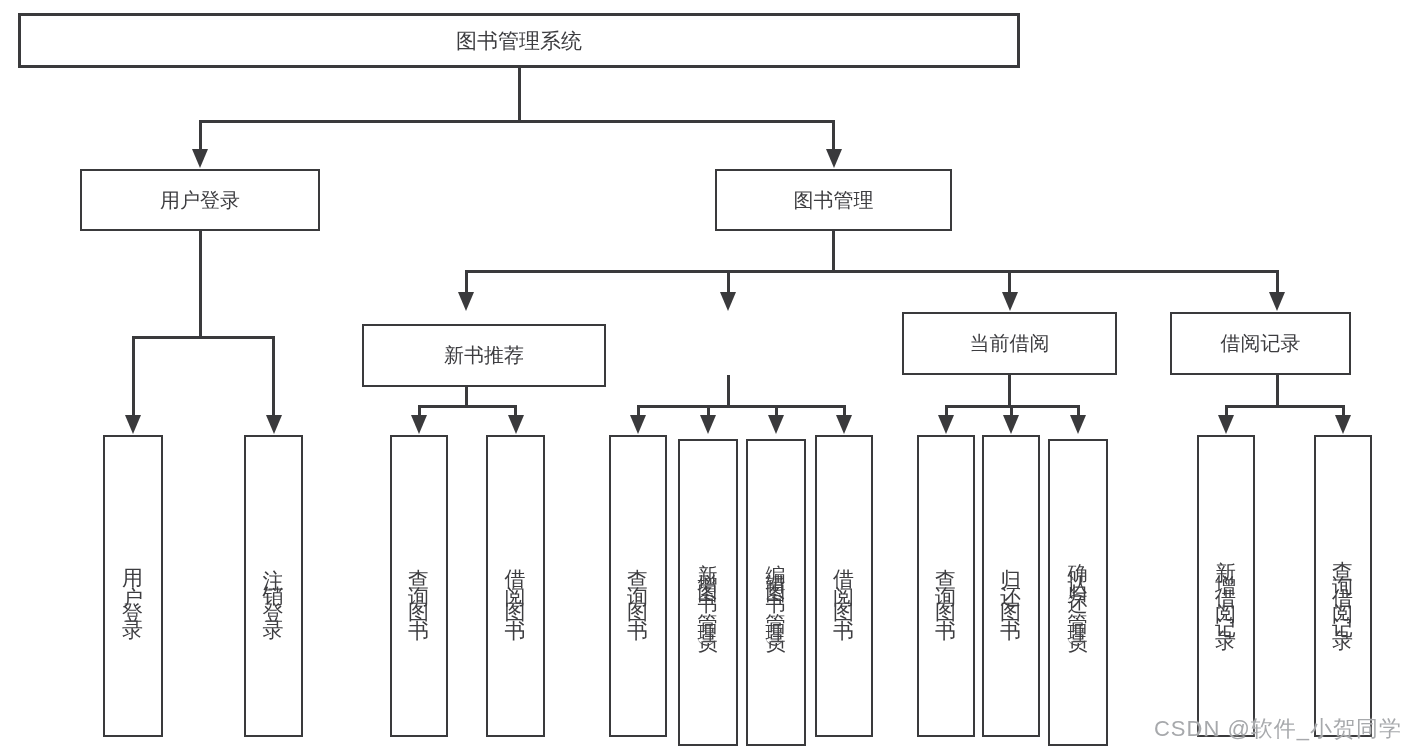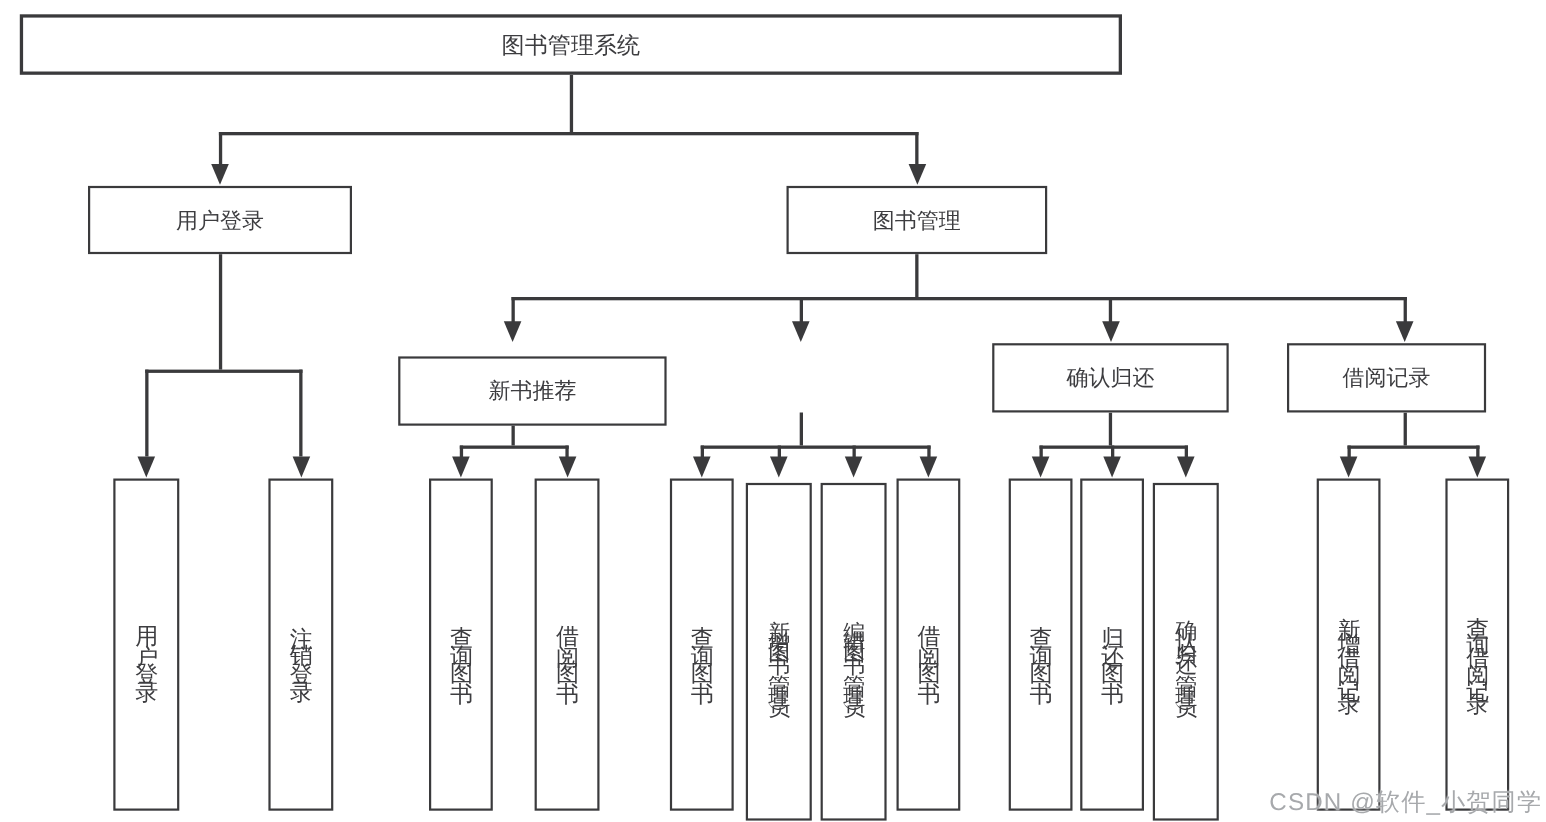--- a/index.html
+++ b/index.html
@@ -69,21 +69,21 @@
     <span>用户登录</span>
   </div>
   <div class="node branch" style="left:715px;top:169px;width:237px;height:62px">
     <span>图书管理</span>
   </div>
 
   <div class="node branch" style="left:362px;top:324px;width:244px;height:63px">
     <span>新书推荐</span>
   </div>
   <div class="node branch" style="left:902px;top:312px;width:215px;height:63px">
-    <span>确认归还</span>
+    <span>当前借阅</span>
   </div>
   <div class="node branch" style="left:1170px;top:312px;width:181px;height:63px">
     <span>借阅记录</span>
   </div>
 
   <div class="node leaf chars4" style="left:103px;top:435px;width:60px;height:302px">
     <span>用户登录</span>
   </div>
   <div class="node leaf chars4" style="left:244px;top:435px;width:59px;height:302px">
     <span>注销登录</span>

